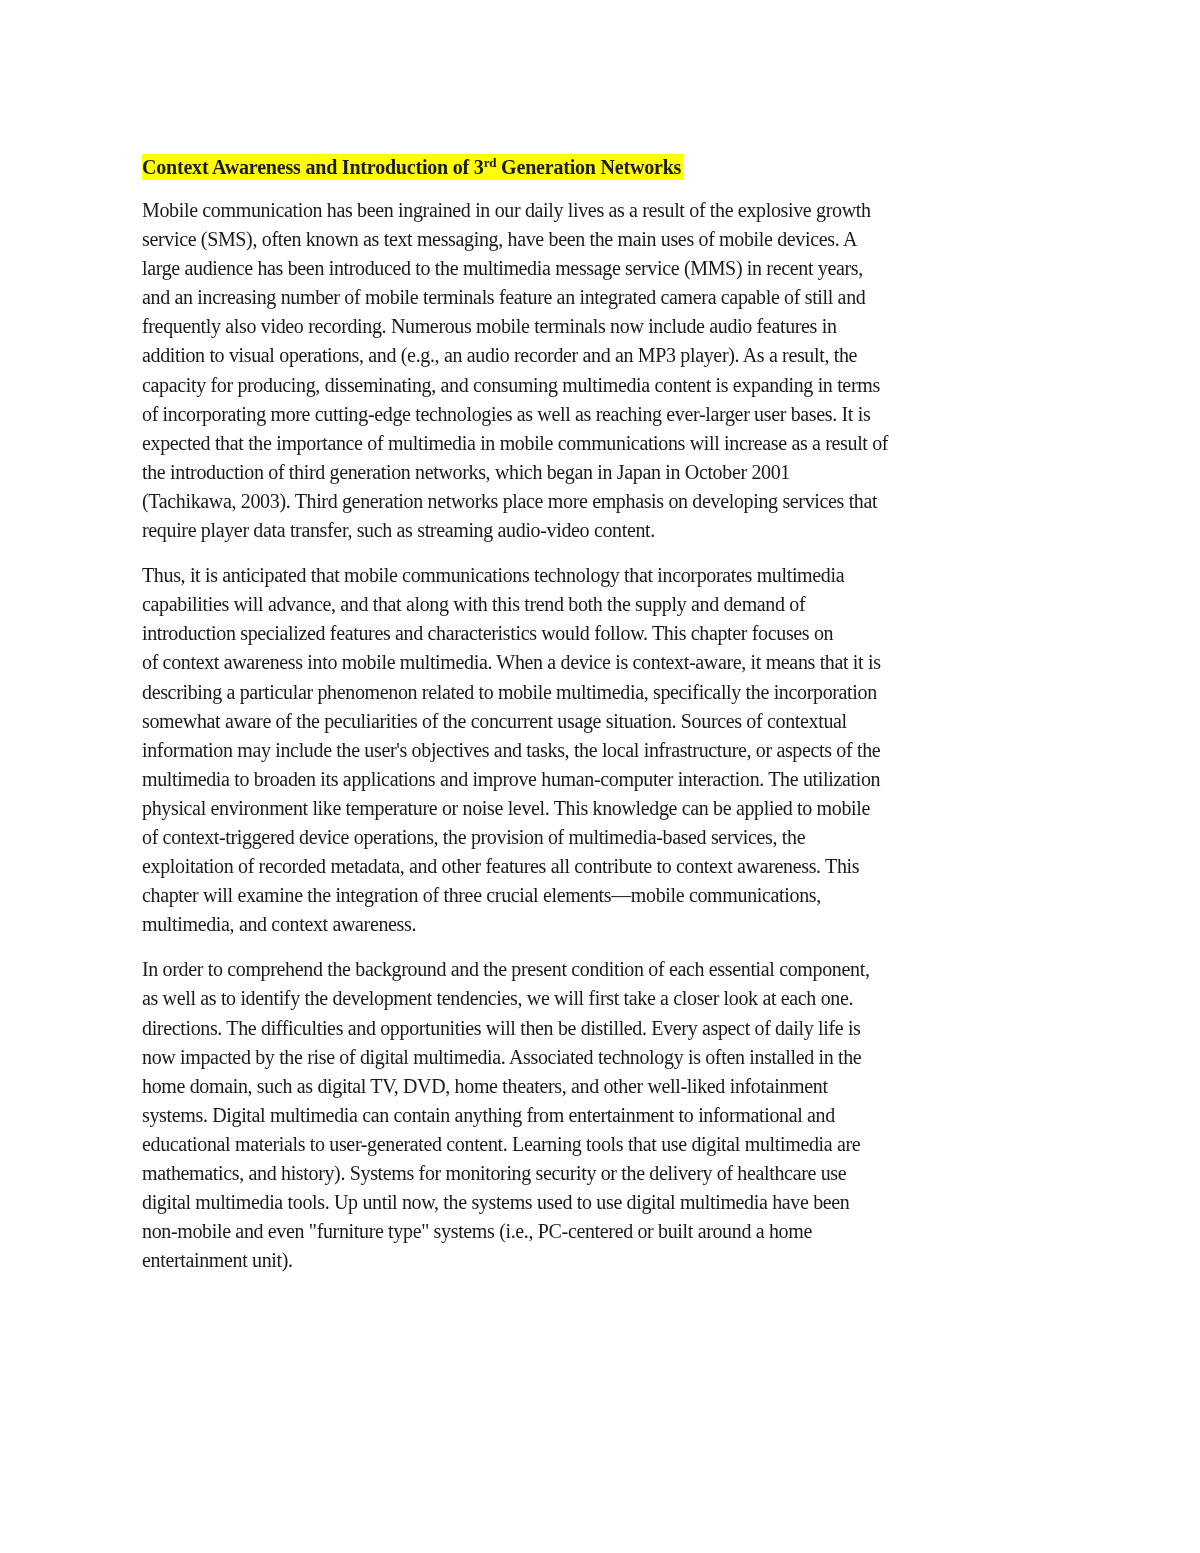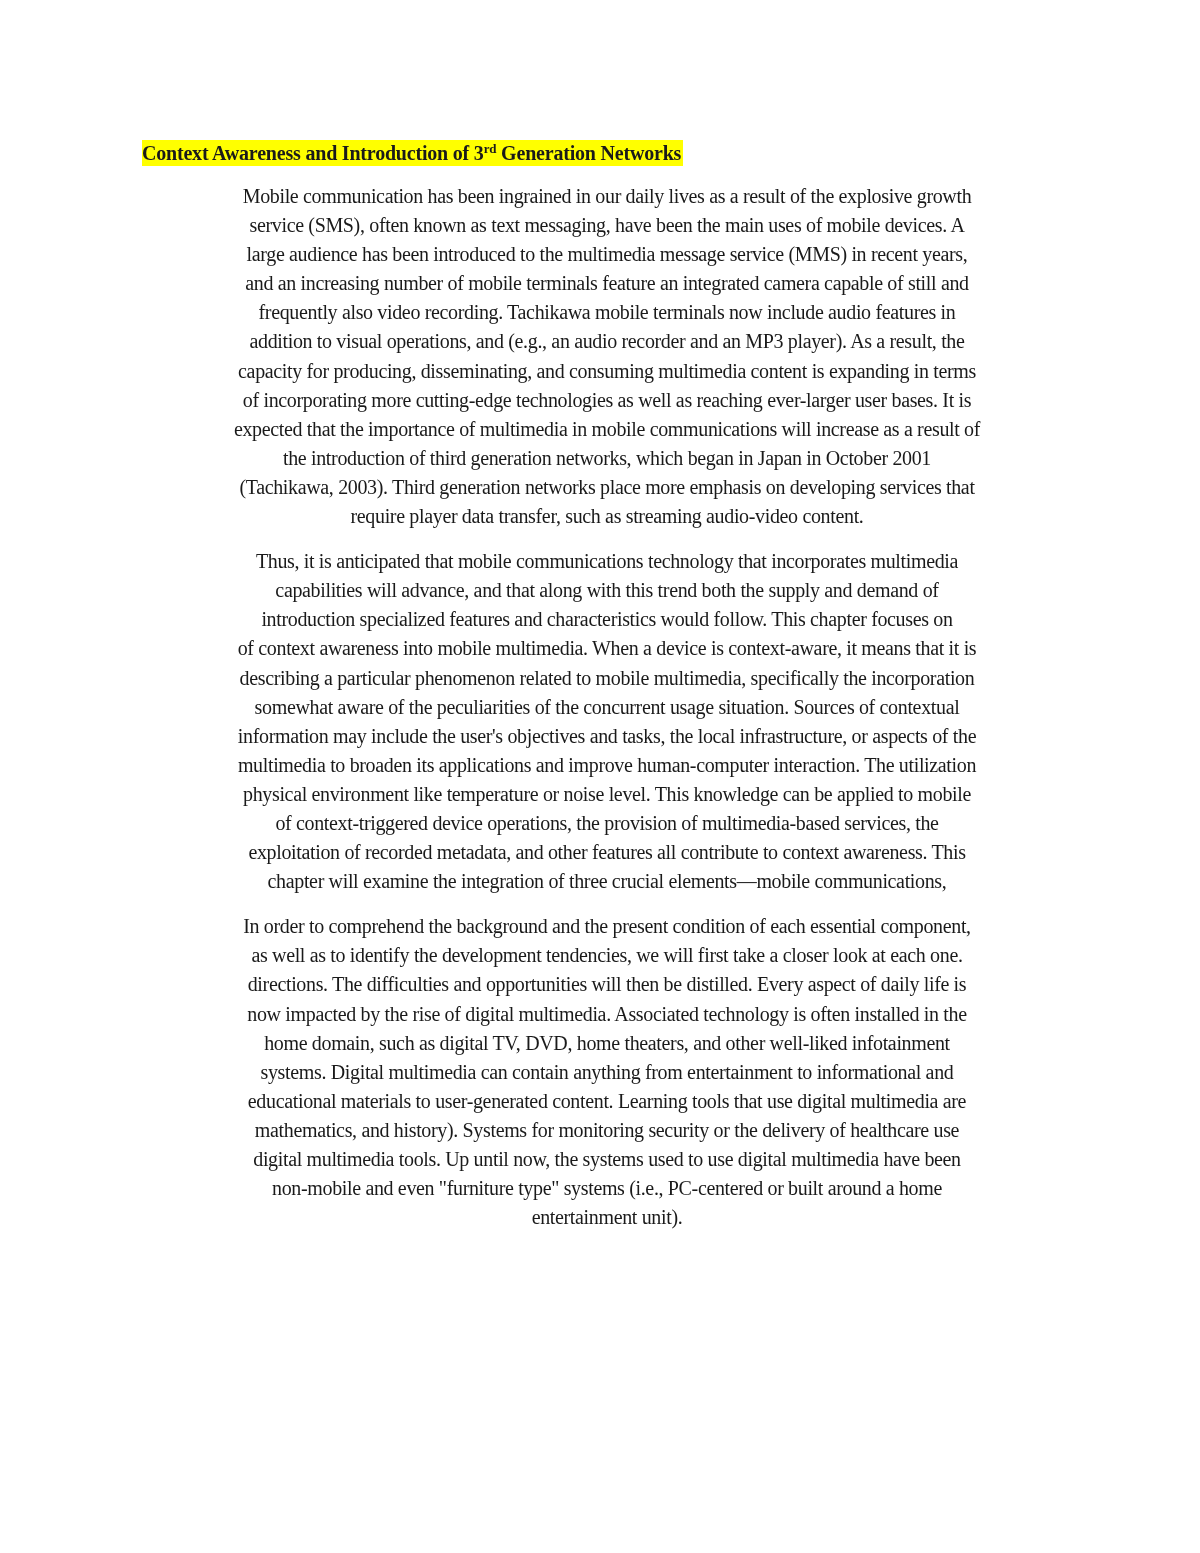--- a/index.html
+++ b/index.html
@@ -9,21 +9,21 @@
     }
     body {
       width: 1200px;
       height: 1553px;
       position: relative;
       overflow: hidden;
     }
     .page {
       position: absolute;
       left: 142px;
-      top: 140px;
+      top: 154px;
       width: 930px;
       font-family: "Liberation Serif", "DejaVu Serif", serif;
       color: #1a1a1a;
     }
     .title {
       display: inline-block;
       background: #ffff00;
       font-weight: bold;
       font-size: 20px;
       line-height: 26px;
@@ -39,35 +39,34 @@
     }
     .para {
       font-size: 20px;
       line-height: 29.1px;
       margin: 0 0 16px 0;
       letter-spacing: -0.35px;
     }
     .line {
       display: block;
       white-space: nowrap;
-      text-align: center;
     }
   </style>
 </head>
 <body>
 
 <div class="page">
   <div class="title"><span>Context Awareness and Introduction of 3</span><sup>rd</sup><span> Generation Networks</span></div>
 
   <div class="para">
     <span class="line">Mobile communication has been ingrained in our daily lives as a result of the explosive growth</span>
     <span class="line">service (SMS), often known as text messaging, have been the main uses of mobile devices. A</span>
     <span class="line">large audience has been introduced to the multimedia message service (MMS) in recent years,</span>
     <span class="line">and an increasing number of mobile terminals feature an integrated camera capable of still and</span>
-    <span class="line">frequently also video recording. Tachikawa mobile terminals now include audio features in</span>
+    <span class="line">frequently also video recording. Numerous mobile terminals now include audio features in</span>
     <span class="line">addition to visual operations, and (e.g., an audio recorder and an MP3 player). As a result, the</span>
     <span class="line">capacity for producing, disseminating, and consuming multimedia content is expanding in terms</span>
     <span class="line">of incorporating more cutting-edge technologies as well as reaching ever-larger user bases. It is</span>
     <span class="line">expected that the importance of multimedia in mobile communications will increase as a result of</span>
     <span class="line">the introduction of third generation networks, which began in Japan in October 2001</span>
     <span class="line">(Tachikawa, 2003). Third generation networks place more emphasis on developing services that</span>
     <span class="line">require player data transfer, such as streaming audio-video content.</span>
   </div>
 
   <div class="para">
@@ -76,20 +75,21 @@
     <span class="line">introduction specialized features and characteristics would follow. This chapter focuses on</span>
     <span class="line">of context awareness into mobile multimedia. When a device is context-aware, it means that it is</span>
     <span class="line">describing a particular phenomenon related to mobile multimedia, specifically the incorporation</span>
     <span class="line">somewhat aware of the peculiarities of the concurrent usage situation. Sources of contextual</span>
     <span class="line">information may include the user's objectives and tasks, the local infrastructure, or aspects of the</span>
     <span class="line">multimedia to broaden its applications and improve human-computer interaction. The utilization</span>
     <span class="line">physical environment like temperature or noise level. This knowledge can be applied to mobile</span>
     <span class="line">of context-triggered device operations, the provision of multimedia-based services, the</span>
     <span class="line">exploitation of recorded metadata, and other features all contribute to context awareness. This</span>
     <span class="line">chapter will examine the integration of three crucial elements—mobile communications,</span>
+    <span class="line">multimedia, and context awareness.</span>
   </div>
 
   <div class="para">
     <span class="line">In order to comprehend the background and the present condition of each essential component,</span>
     <span class="line">as well as to identify the development tendencies, we will first take a closer look at each one.</span>
     <span class="line">directions. The difficulties and opportunities will then be distilled. Every aspect of daily life is</span>
     <span class="line">now impacted by the rise of digital multimedia. Associated technology is often installed in the</span>
     <span class="line">home domain, such as digital TV, DVD, home theaters, and other well-liked infotainment</span>
     <span class="line">systems. Digital multimedia can contain anything from entertainment to informational and</span>
     <span class="line">educational materials to user-generated content. Learning tools that use digital multimedia are</span>

